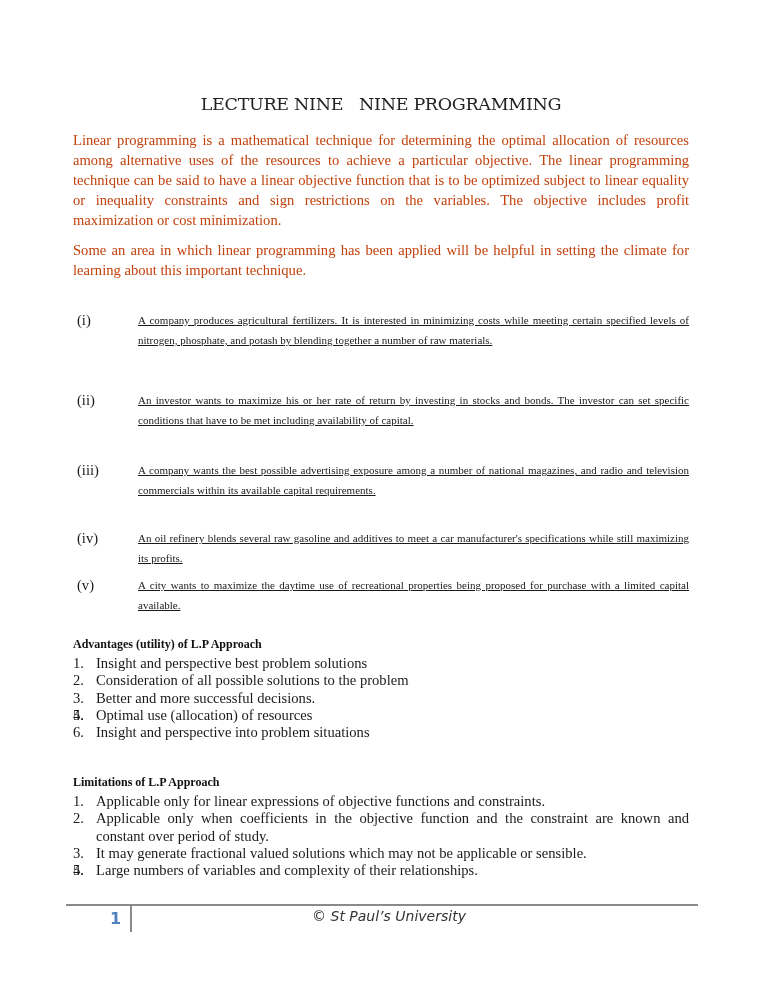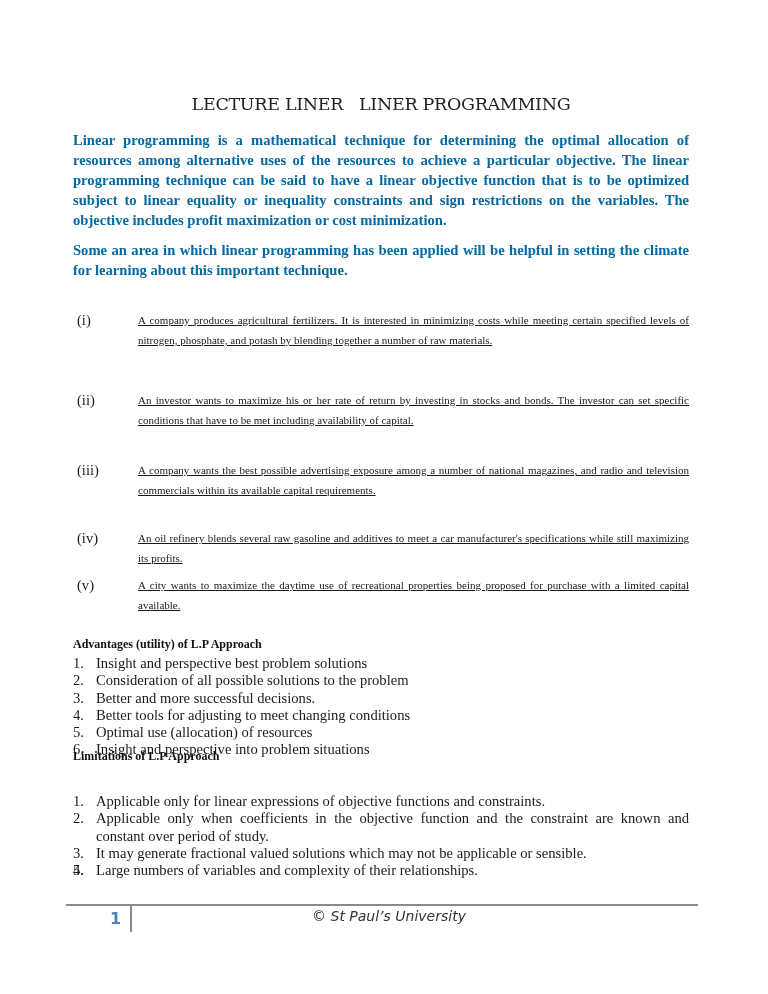--- a/index.html
+++ b/index.html
@@ -33,22 +33,21 @@
       color: #222;
       white-space: pre;
     }
     .para {
       position: absolute;
       left: 0;
       width: 616px;
       font-size: 14.6px;
       line-height: 20px;
       text-align: justify;
-      color: #0369a1;
-      font-weight: bold;
+      color: #c2410c;
     }
     #p1 { top: 130px; }
     #p2 { top: 240px; }
 
     .apps {
       position: absolute;
       left: 0;
       width: 616px;
       top: 310px;
     }
@@ -148,21 +147,21 @@
       color: #333;
       padding-left: 14px;
       box-sizing: border-box;
     }
   </style>
 </head>
 <body>
 
 <div class="page">
 
-  <div class="title">LECTURE LINER   LINER PROGRAMMING</div>
+  <div class="title">LECTURE NINE   NINE PROGRAMMING</div>
 
   <div class="para" id="p1">Linear programming is a mathematical technique for determining the optimal allocation of resources among alternative uses of the resources to achieve a particular objective. The linear programming technique can be said to have a linear objective function that is to be optimized subject to linear equality or inequality constraints and sign restrictions on the variables. The objective includes profit maximization or cost minimization.</div>
 
   <div class="para" id="p2">Some an area in which linear programming has been applied will be helpful in setting the climate for learning about this important technique.</div>
 
   <div class="apps">
     <div class="app-item" style="top:0px;">
       <span class="app-num">(i)</span>
       <div class="app-text">A company produces agricultural fertilizers. It is interested in minimizing costs while meeting certain specified levels of nitrogen, phosphate, and potash by blending together a number of raw materials.</div>
     </div>
@@ -182,26 +181,26 @@
       <span class="app-num">(v)</span>
       <div class="app-text">A city wants to maximize the daytime use of recreational properties being proposed for purchase with a limited capital available.</div>
     </div>
   </div>
 
   <div class="section-head" style="top:635px;">Advantages (utility) of L.P Approach</div>
   <ul class="olist" style="top:655px;">
     <li><span class="num">1.</span><span>Insight and perspective best problem solutions</span></li>
     <li><span class="num">2.</span><span>Consideration of all possible solutions to the problem</span></li>
     <li><span class="num">3.</span><span>Better and more successful decisions.</span></li>
-    <li><span class="num">4.</span><span>Better tools for adjusting to meet changing conditions</span></li>
+    <li><span class="num">4.</span></li>
     <li><span class="num">5.</span><span>Optimal use (allocation) of resources</span></li>
     <li><span class="num">6.</span><span>Insight and perspective into problem situations</span></li>
   </ul>
 
-  <div class="section-head" style="top:747px;">Limitations of L.P Approach</div>
+  <div class="section-head" style="top:773px;">Limitations of L.P Approach</div>
   <ul class="olist" style="top:793px;">
     <li><span class="num">1.</span><span>Applicable only for linear expressions of objective functions and constraints.</span></li>
     <li><span class="num">2.</span><span>Applicable only when coefficients in the objective function and the constraint are known and constant over period of study.</span></li>
     <li><span class="num">3.</span><span>It may generate fractional valued solutions which may not be applicable or sensible.</span></li>
     <li><span class="num">4.</span></li>
     <li><span class="num">5.</span><span>Large numbers of variables and complexity of their relationships.</span></li>
   </ul>
 </div>
 
 <div class="footer">

